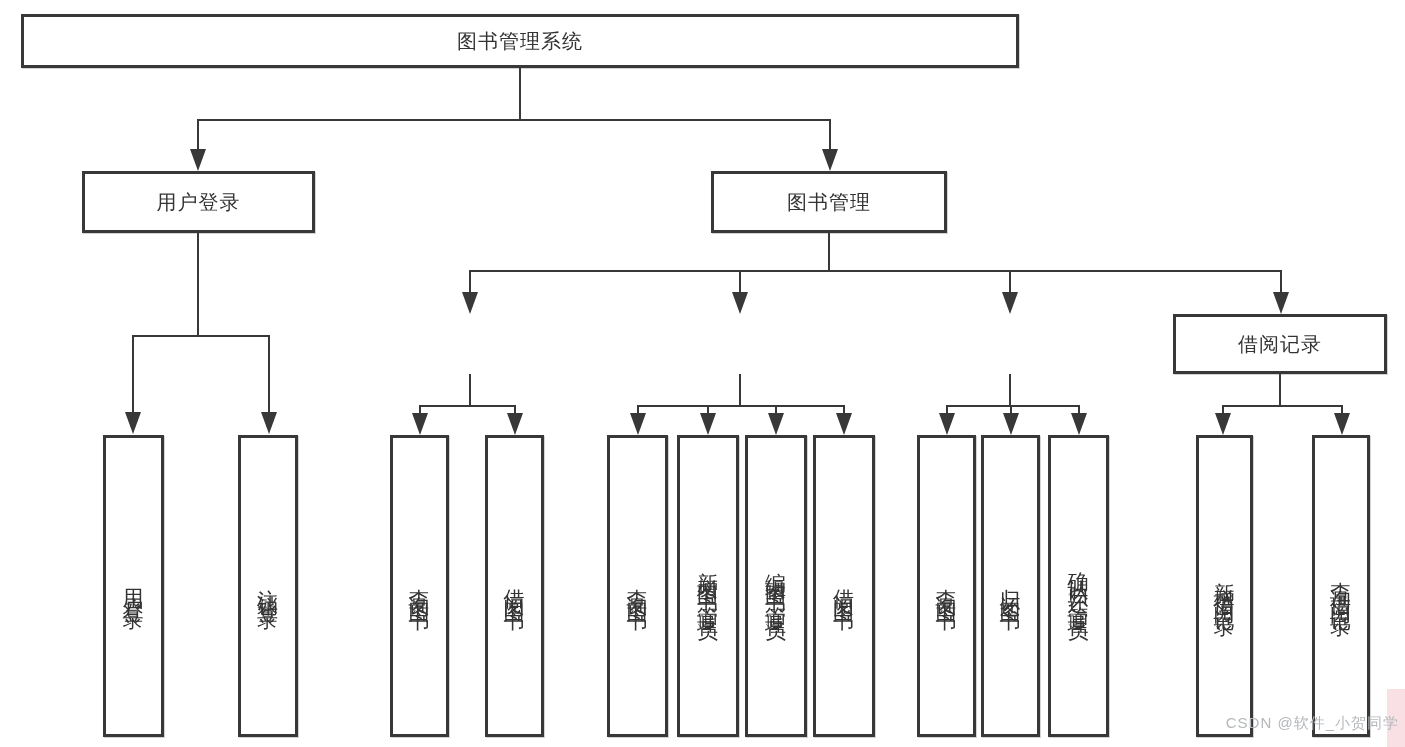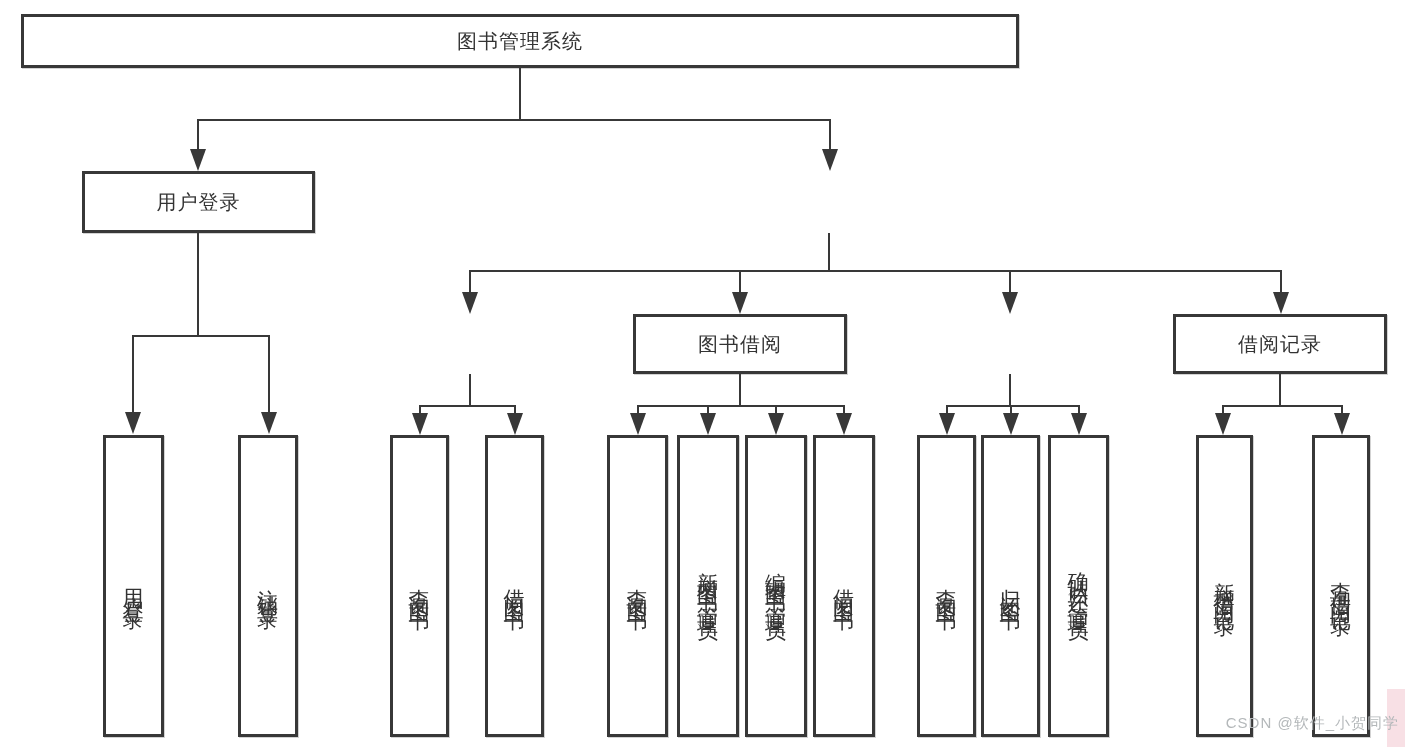--- a/index.html
+++ b/index.html
@@ -61,40 +61,40 @@
   <div class="box hbox" style="left:21px;top:14px;width:998px;height:54px">图书管理系统</div>
 
   <i class="ln" style="left:519px;top:68px;width:2px;height:53px"></i>
   <i class="ln" style="left:197px;top:119px;width:634px;height:2px"></i>
   <i class="ln" style="left:197px;top:119px;width:2px;height:33px"></i>
   <i class="ar" style="left:190px;top:149px"></i>
   <i class="ln" style="left:829px;top:119px;width:2px;height:33px"></i>
   <i class="ar" style="left:822px;top:149px"></i>
 
   <div class="box hbox" style="left:82px;top:171px;width:233px;height:62px">用户登录</div>
+  <div class="box hbox" style="left:711px;top:171px;width:236px;height:62px">图书管理</div>
 
   <i class="ln" style="left:197px;top:233px;width:2px;height:104px"></i>
   <i class="ln" style="left:132px;top:335px;width:138px;height:2px"></i>
   <i class="ln" style="left:132px;top:335px;width:2px;height:80px"></i>
   <i class="ar" style="left:125px;top:412px"></i>
   <i class="ln" style="left:268px;top:335px;width:2px;height:80px"></i>
   <i class="ar" style="left:261px;top:412px"></i>
 
   <i class="ln" style="left:828px;top:233px;width:2px;height:39px"></i>
   <i class="ln" style="left:469px;top:270px;width:813px;height:2px"></i>
   <i class="ln" style="left:469px;top:270px;width:2px;height:25px"></i>
   <i class="ar" style="left:462px;top:292px"></i>
   <i class="ln" style="left:739px;top:270px;width:2px;height:25px"></i>
   <i class="ar" style="left:732px;top:292px"></i>
   <i class="ln" style="left:1009px;top:270px;width:2px;height:25px"></i>
   <i class="ar" style="left:1002px;top:292px"></i>
   <i class="ln" style="left:1280px;top:270px;width:2px;height:25px"></i>
   <i class="ar" style="left:1273px;top:292px"></i>
 
-  <div class="box hbox" style="left:633px;top:314px;width:214px;height:60px">图书借阅</div>
   <div class="box hbox" style="left:1173px;top:314px;width:214px;height:60px">借阅记录</div>
 
   <i class="ln" style="left:469px;top:374px;width:2px;height:33px"></i>
   <i class="ln" style="left:419px;top:405px;width:97px;height:2px"></i>
   <i class="ln" style="left:419px;top:405px;width:2px;height:12px"></i>
   <i class="ar" style="left:412px;top:413px"></i>
   <i class="ln" style="left:514px;top:405px;width:2px;height:12px"></i>
   <i class="ar" style="left:507px;top:413px"></i>
 
   <i class="ln" style="left:739px;top:374px;width:2px;height:33px"></i>

